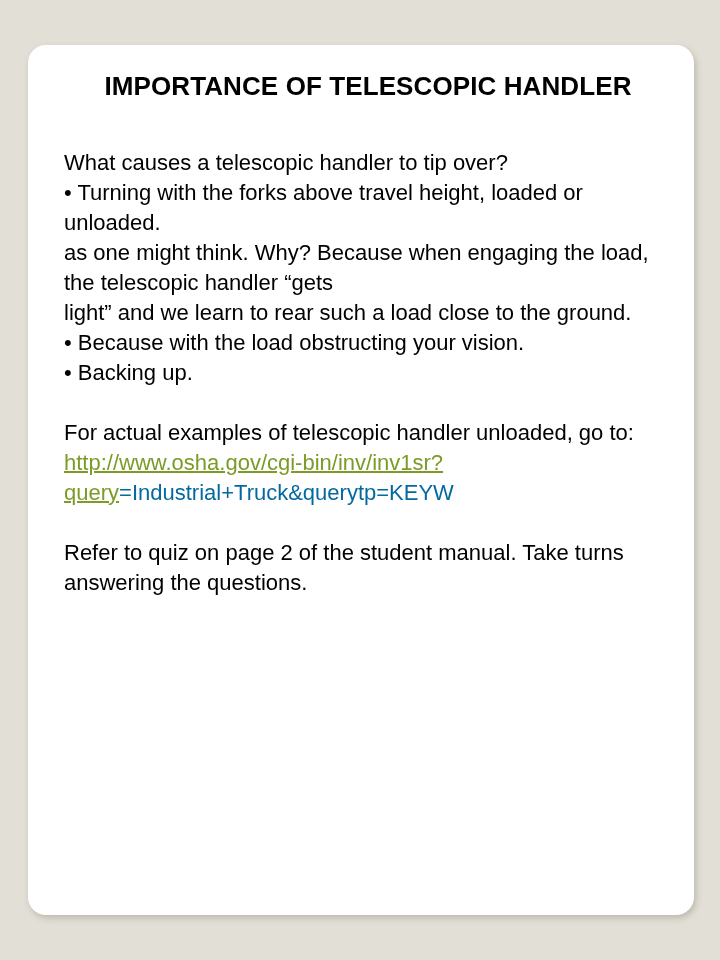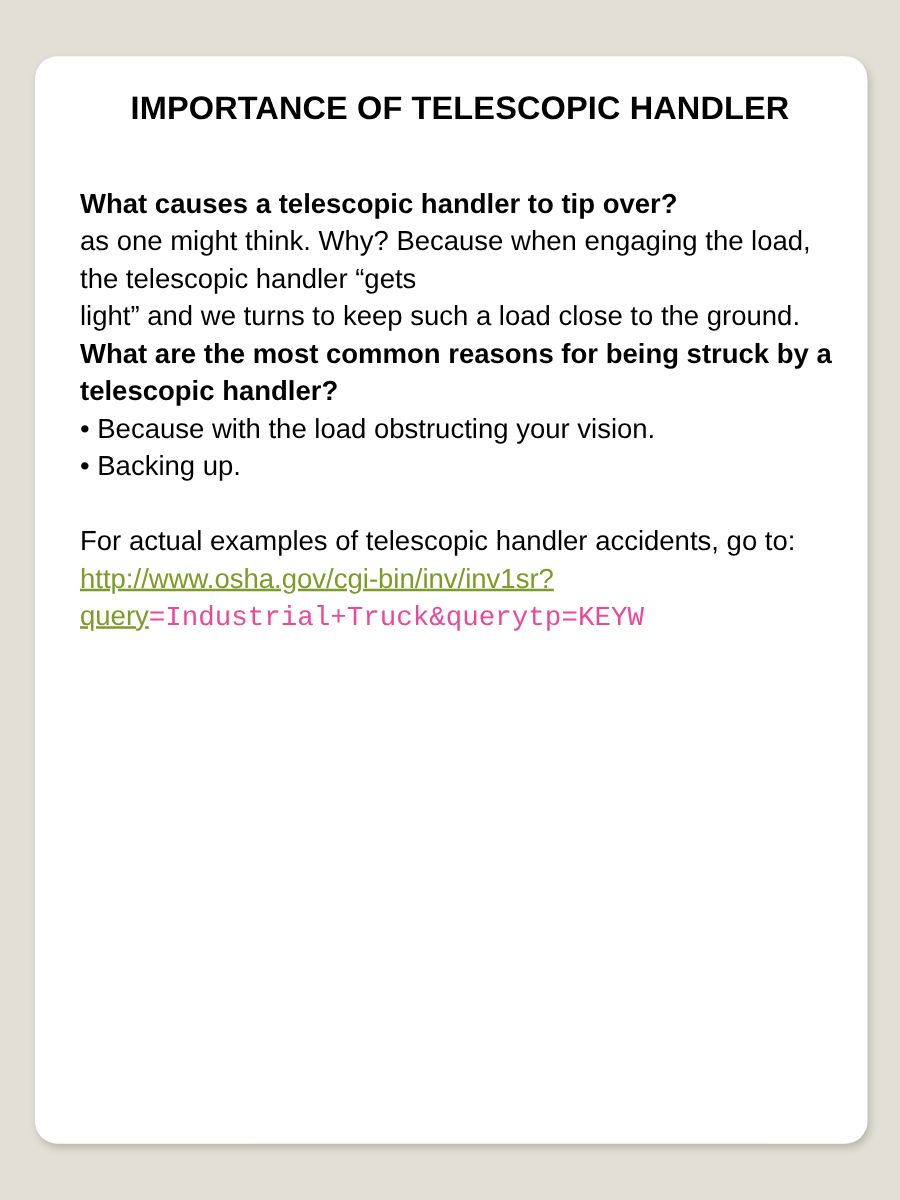--- a/index.html
+++ b/index.html
@@ -53,64 +53,64 @@
     line-height: 30px;
     color: #000000;
   }
 
   .body-line {
     white-space: pre-wrap;
     word-wrap: break-word;
   }
 
   .body-line.bold {
-    font-weight: bold;
+    font-weight: normal;
   }
 
   .body-line.spacer {
     height: 30px;
   }
 
   .osha-link {
     color: #7d9b27;
     text-decoration: underline;
     text-decoration-color: #7d9b27;
     text-underline-offset: 1px;
     cursor: pointer;
   }
 
   .link-tail {
-    color: #ec4899;
+    color: #0369a1;
     text-decoration: none;
-    font-family: Liberation Mono, monospace;
   }
 </style>
 </head>
 <body>
 
 <div id="slide-stage">
 
   <div id="slide-card">
 
     <h1 id="slide-title">
       <span>IMPORTANCE OF TELESCOPIC HANDLER</span>
       <br>
     </h1>
 
     <div id="slide-body">
 
       <div class="body-line bold">What causes a telescopic handler to tip over?</div>
+      <div class="body-line">• Turning with the forks above travel height, loaded or unloaded.</div>
       <div class="body-line">as one might think. Why? Because when engaging the load, the telescopic handler “gets</div>
-      <div class="body-line">light” and we turns to keep such a load close to the ground.</div>
-      <div class="body-line bold">What are the most common reasons for being struck by a telescopic handler?</div>
+      <div class="body-line">light” and we learn to rear such a load close to the ground.</div>
       <div class="body-line">• Because with the load obstructing your vision.</div>
       <div class="body-line">• Backing up.</div>
 
       <div class="body-line spacer"></div>
 
-      <div class="body-line"><span>For actual examples of telescopic handler accidents, go to:  </span><a class="osha-link" href="#">http://www.osha.gov/cgi-bin/inv/inv1sr?query</a><span class="link-tail">=Industrial+Truck&amp;querytp=KEYW</span></div>
+      <div class="body-line"><span>For actual examples of telescopic handler unloaded, go to:  </span><a class="osha-link" href="#">http://www.osha.gov/cgi-bin/inv/inv1sr?query</a><span class="link-tail">=Industrial+Truck&amp;querytp=KEYW</span></div>
 
       <div class="body-line spacer"></div>
 
+      <div class="body-line bold">Refer to quiz on page 2 of the student manual. Take turns answering the questions.</div>
 
     </div>
   </div>
 </div>
 
 </body></html>

